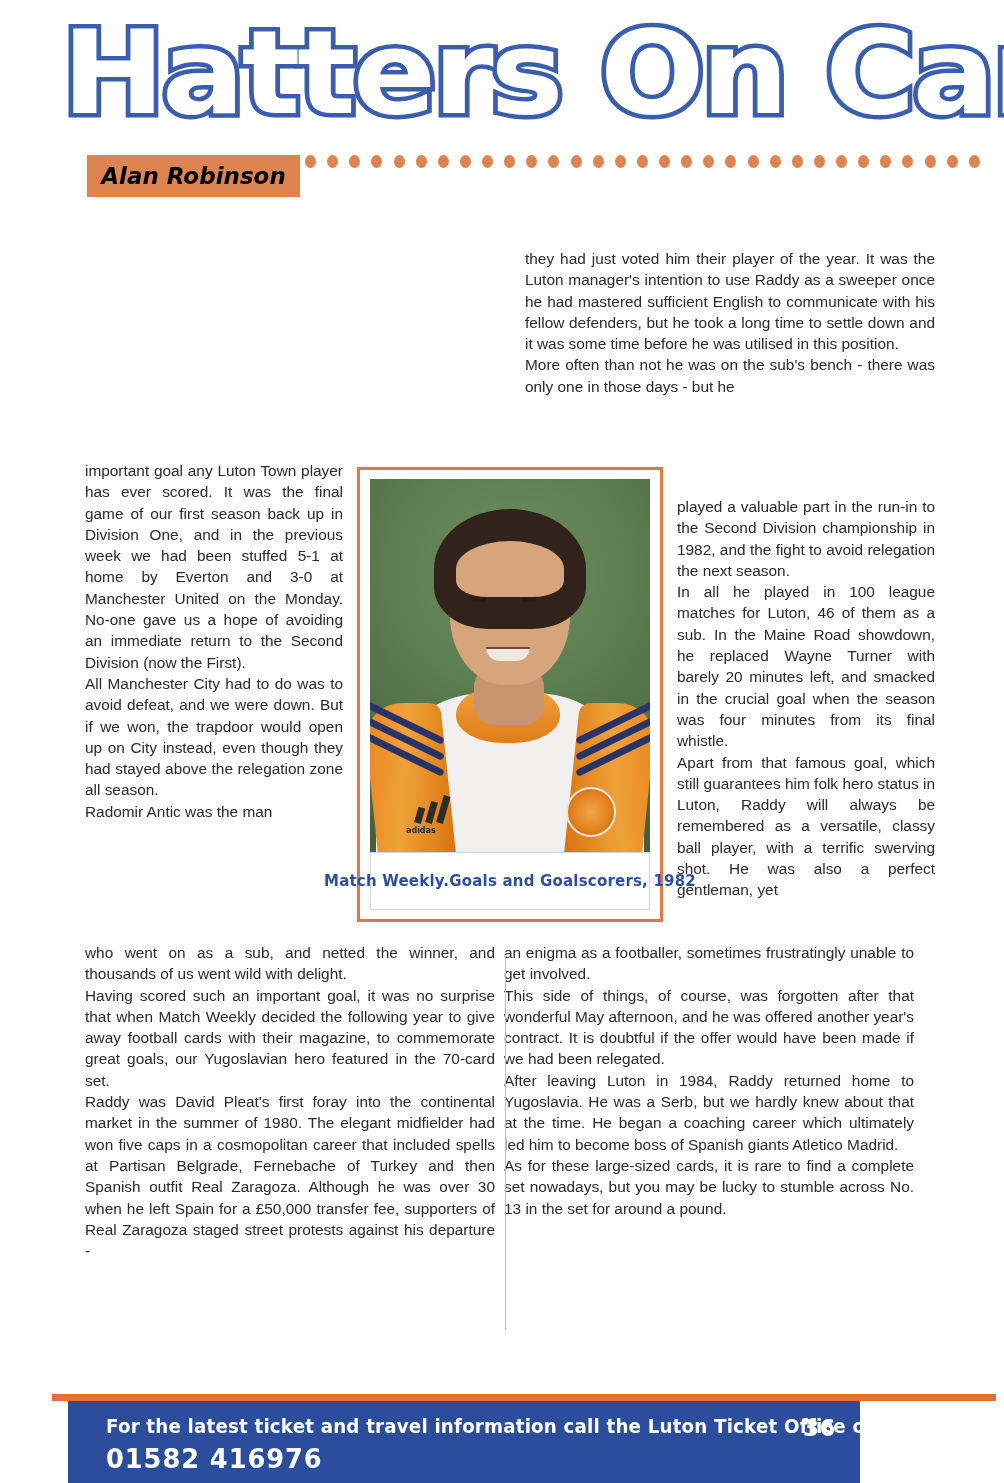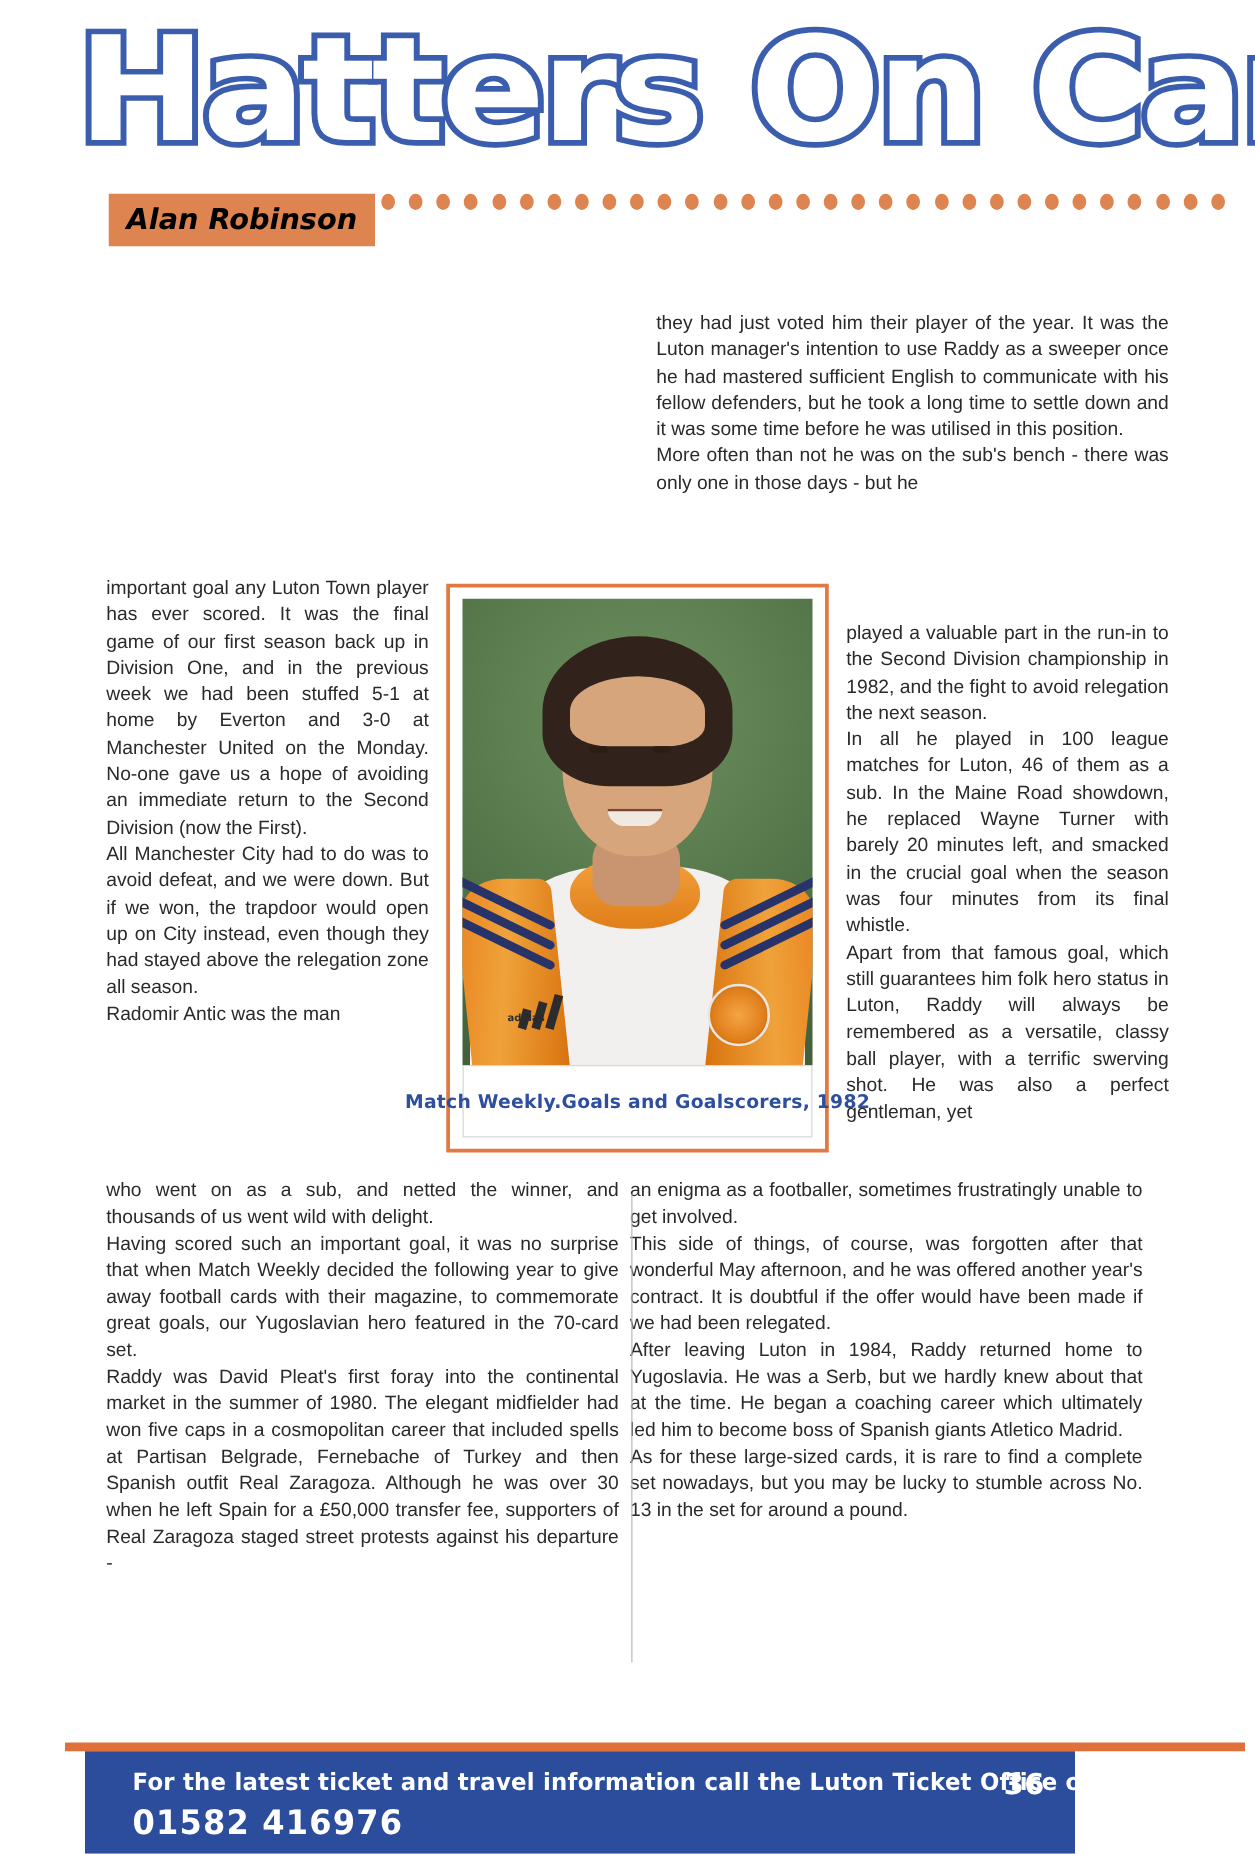--- a/index.html
+++ b/index.html
@@ -302,21 +302,21 @@
     bottom: 12px;
     width: 7px;
     background: #2c2c2c;
     transform-origin: bottom center;
   }
   #ad1 { left: 8px;  height: 16px; transform: rotate(16deg); }
   #ad2 { left: 19px; height: 22px; transform: rotate(16deg); }
   #ad3 { left: 30px; height: 28px; transform: rotate(16deg); }
   #ad-word {
     position: absolute;
-    left: 0; bottom: 16px;
+    left: 0; bottom: 0;
     font-size: 8px;
     color: #2c2c2c;
     font-family: "DejaVu Sans", sans-serif;
     font-weight: bold;
   }
   #club-crest {
     position: absolute;
     right: 34px;
     bottom: 16px;
     width: 46px;

